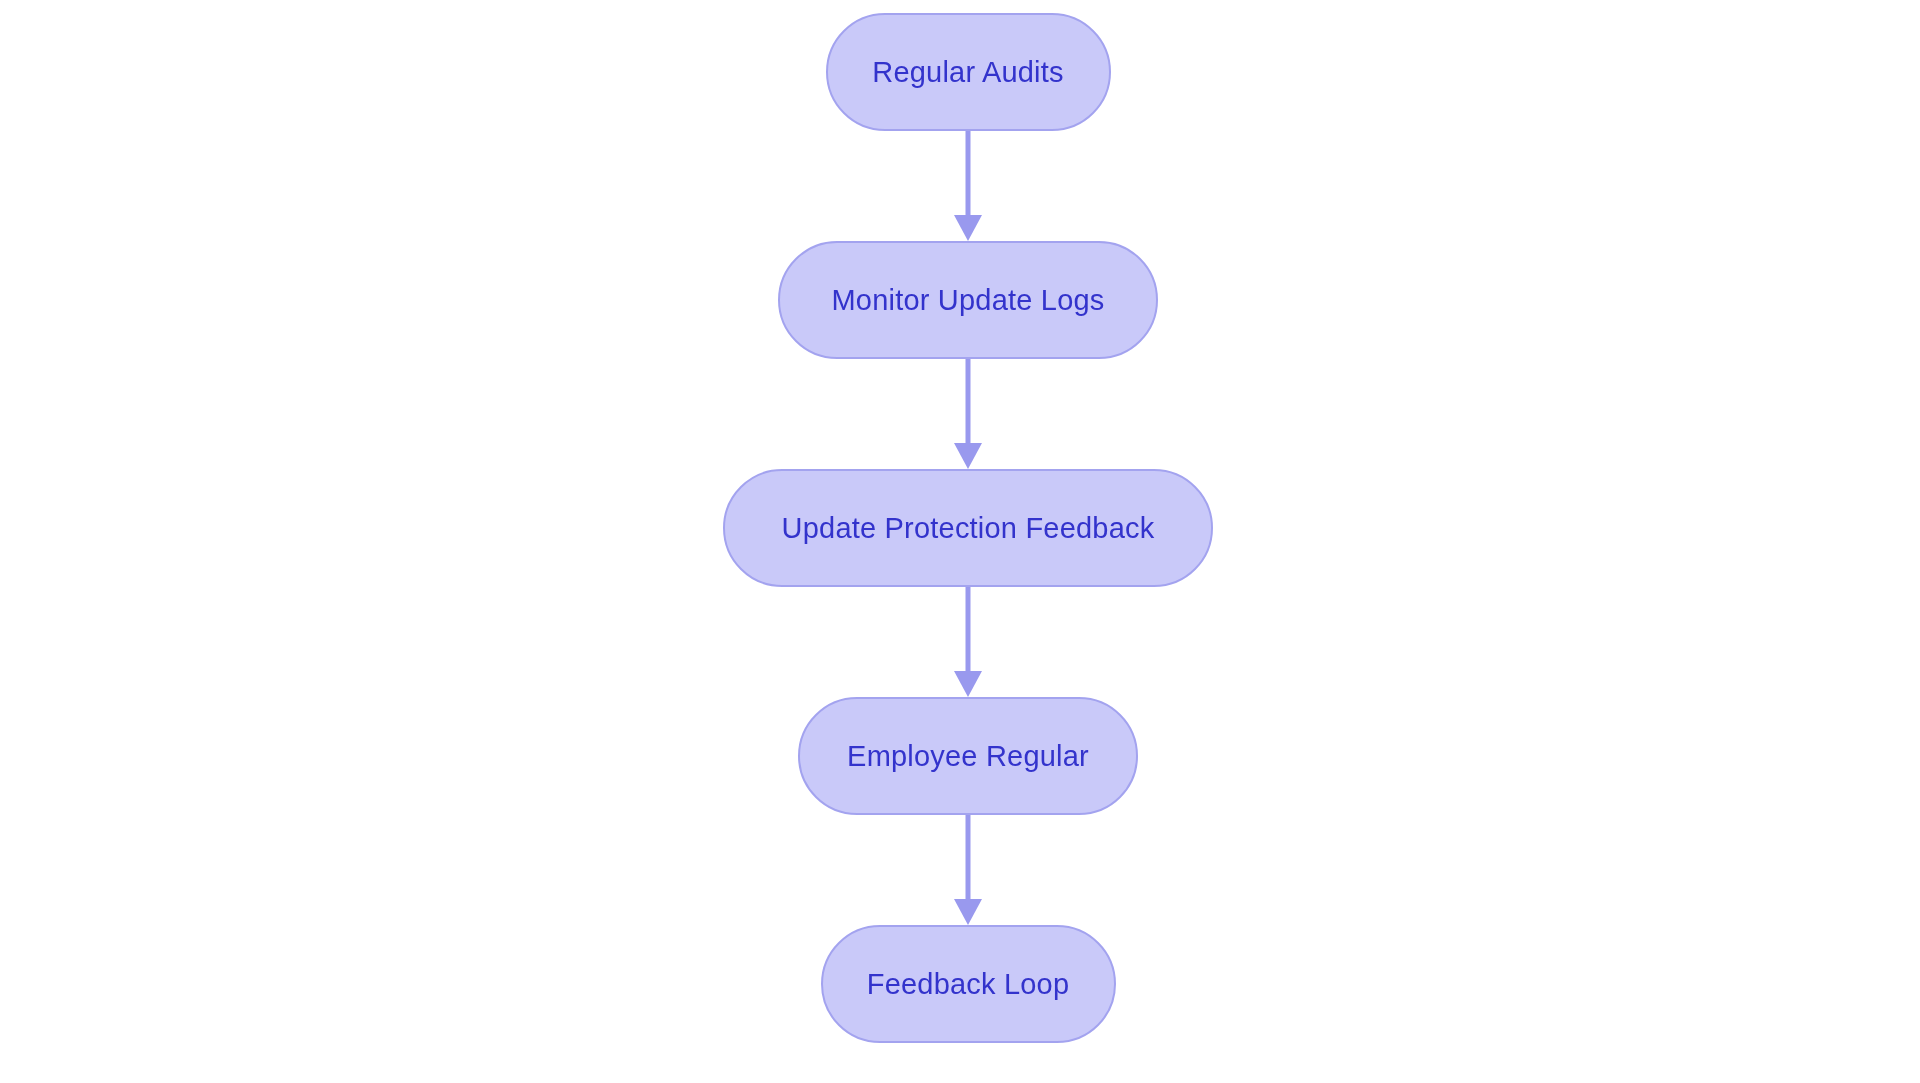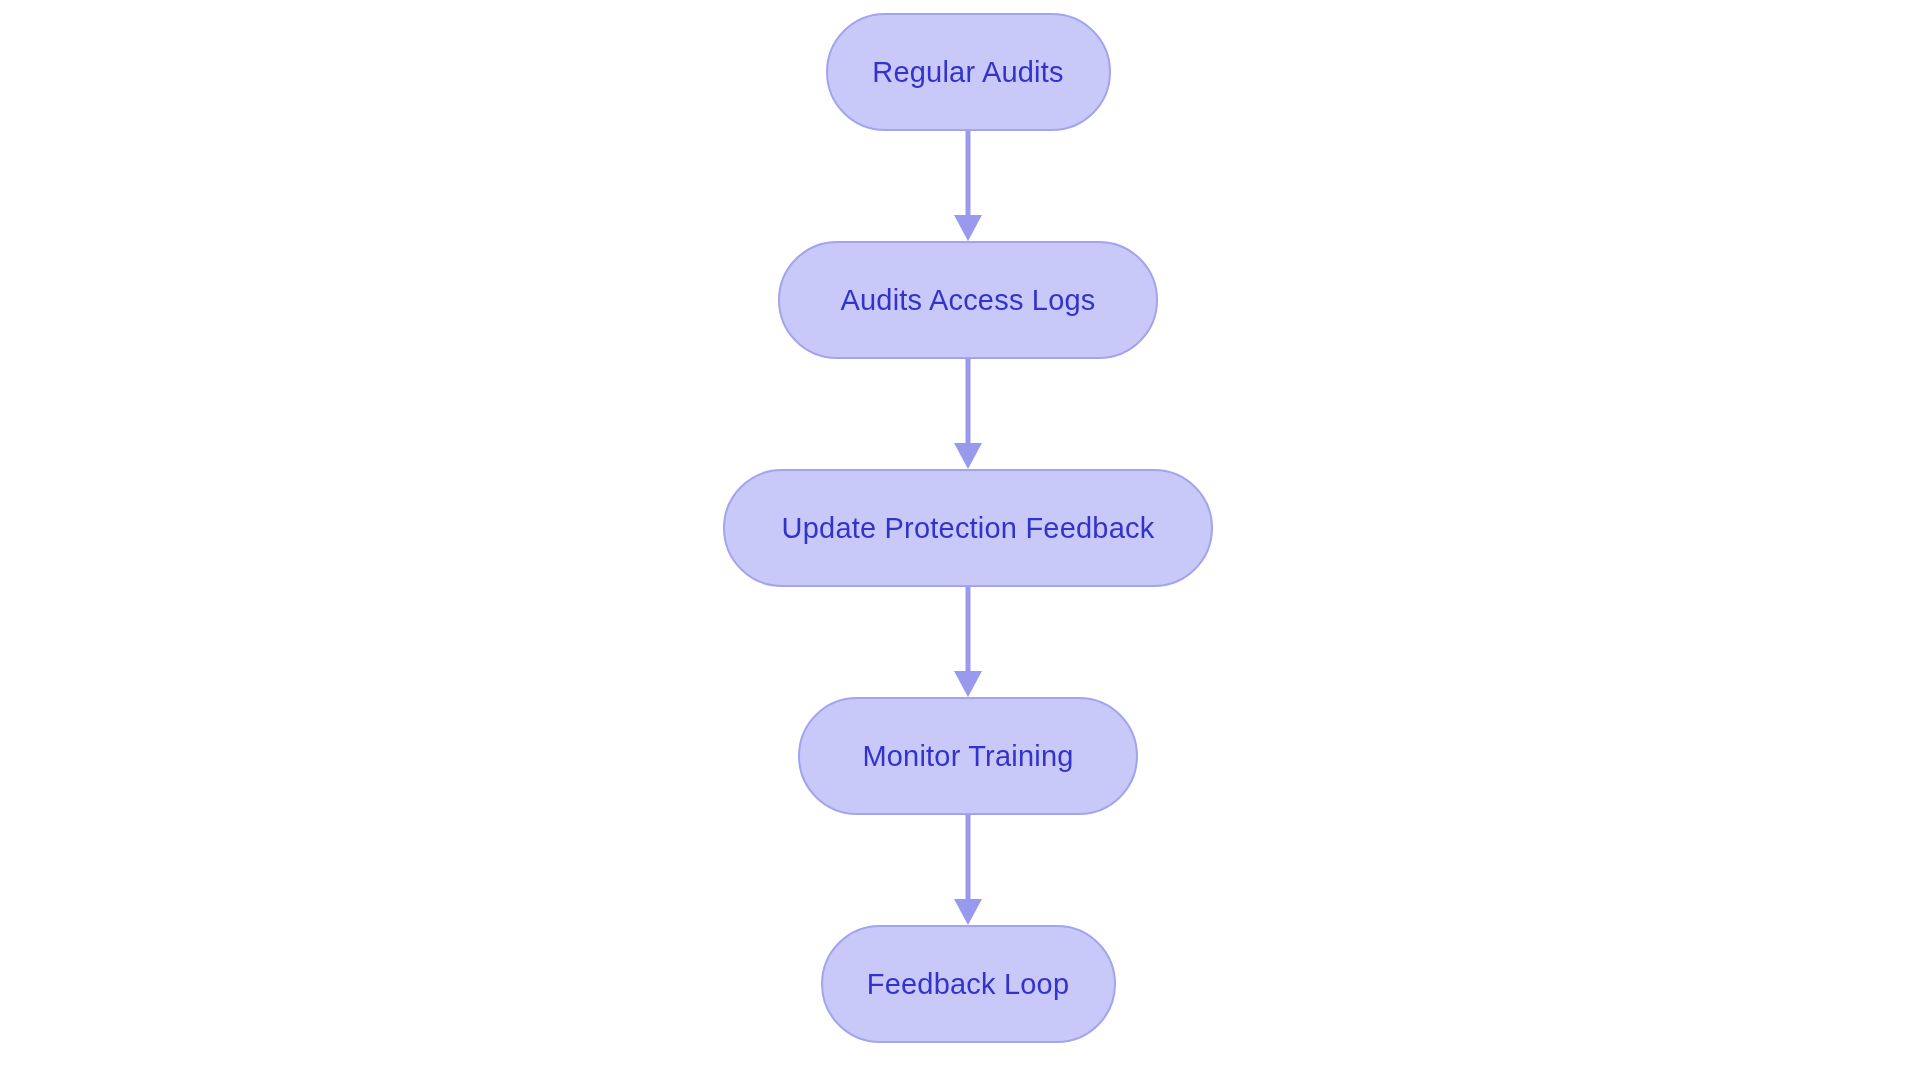--- a/index.html
+++ b/index.html
@@ -106,39 +106,39 @@
     <div class="flow-node w-node-0">
       <span class="flow-node-label">Regular Audits</span>
     </div>
 
     <div class="flow-connector">
       <div class="connector-line"></div>
       <div class="connector-head"></div>
     </div>
 
     <div class="flow-node w-node-1">
-      <span class="flow-node-label">Audits Access Logs</span>
+      <span class="flow-node-label">Monitor Update Logs</span>
     </div>
 
     <div class="flow-connector">
       <div class="connector-line"></div>
       <div class="connector-head"></div>
     </div>
 
     <div class="flow-node w-node-2">
       <span class="flow-node-label">Update Protection Feedback</span>
     </div>
 
     <div class="flow-connector">
       <div class="connector-line"></div>
       <div class="connector-head"></div>
     </div>
 
     <div class="flow-node w-node-3">
-      <span class="flow-node-label">Monitor Training</span>
+      <span class="flow-node-label">Employee Regular</span>
     </div>
 
     <div class="flow-connector">
       <div class="connector-line"></div>
       <div class="connector-head"></div>
     </div>
 
     <div class="flow-node w-node-4">
       <span class="flow-node-label">Feedback Loop</span>
     </div>

